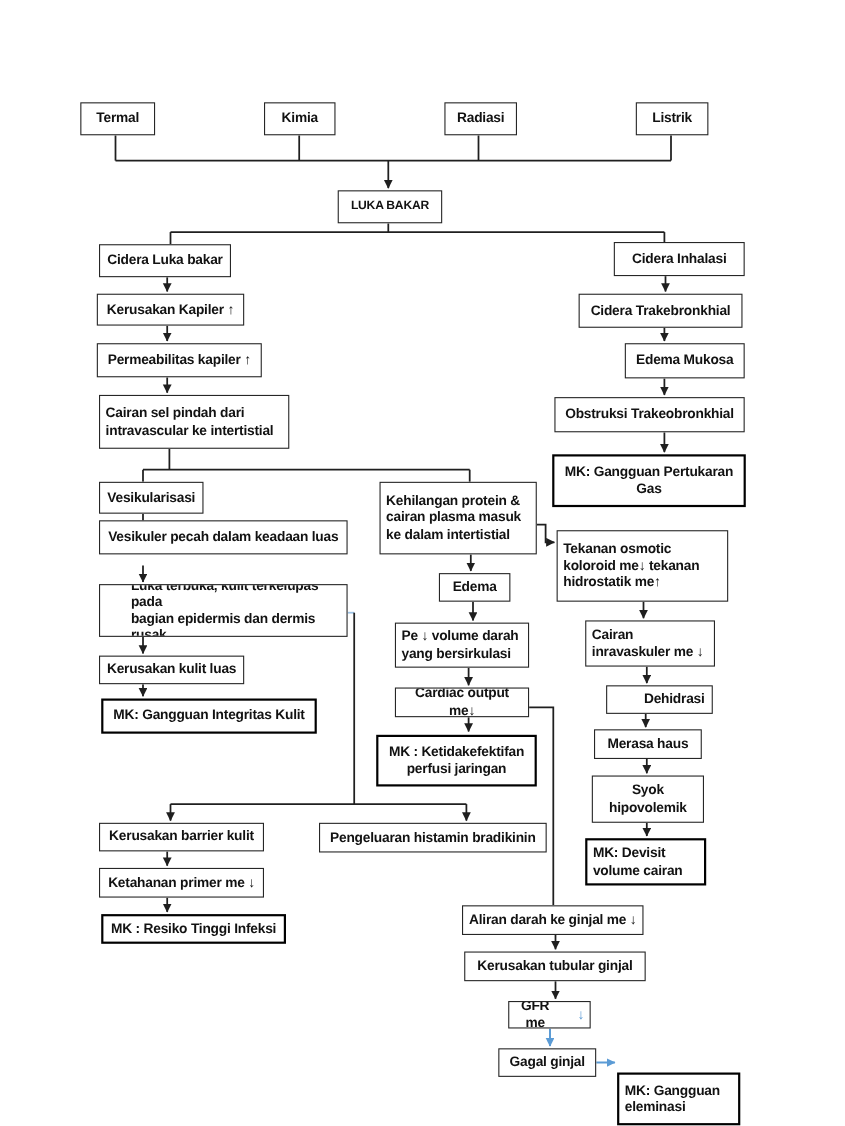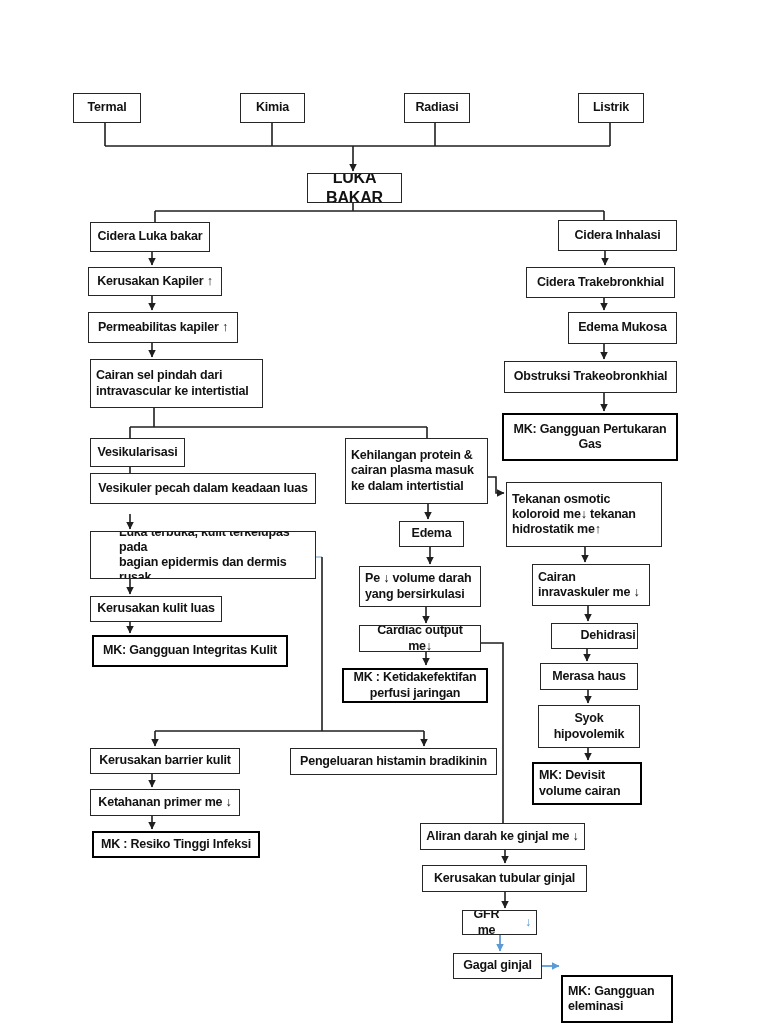--- a/index.html
+++ b/index.html
@@ -6,21 +6,21 @@
   .page{position:relative;width:768px;height:1024px;background:#ffffff;
         font-family:"Liberation Sans",sans-serif;overflow:hidden;text-decoration:underline;}
   svg.wires{position:absolute;left:0;top:0;width:768px;height:1024px;}
   .node{position:absolute;box-sizing:border-box;background:#ffffff;
         border:1.6px solid #262626;color:#121212;font-weight:700;
         font-size:12.5px;line-height:1.22;letter-spacing:-0.2px;
         display:flex;align-items:center;justify-content:center;
         text-align:center;padding:2px 5px;white-space:pre-line;overflow:hidden;}
   .node.left{justify-content:flex-start;text-align:left;}
   .node.mk{border:2.8px solid #000000;}
-  .node.root{font-size:16px;}
+  .node.root{font-size:11px;}
   .blue{color:#5b9bd5;}
 </style>
 </head>
 <body>
 
 <div class="page">
 
   <svg class="wires" viewBox="0 0 768 1024" xmlns="http://www.w3.org/2000/svg">
     <defs>
       <marker id="ah" markerUnits="userSpaceOnUse" markerWidth="10" markerHeight="10" refX="7.5" refY="4" orient="auto">
@@ -120,36 +120,36 @@
   <div class="node" style="left:90px;top:596px;width:132px;height:26px;">Kerusakan kulit luas</div>
   <div class="node mk" style="left:92px;top:635px;width:196px;height:32px;">MK: Gangguan Integritas Kulit</div>
 
   <div class="node left" style="left:345px;top:438px;width:143px;height:66px;">Kehilangan protein &amp;
 cairan plasma masuk
 ke dalam intertistial</div>
   <div class="node" style="left:399px;top:521px;width:65px;height:26px;">Edema</div>
   <div class="node left" style="left:359px;top:566px;width:122px;height:41px;">Pe ↓ volume darah
 yang bersirkulasi</div>
   <div class="node" style="left:359px;top:625px;width:122px;height:27px;">Cardiac output me↓</div>
-  <div class="node mk" style="left:342px;top:668px;width:146px;height:35px;">MK : Ketidakefektifan
+  <div class="node mk" style="left:342px;top:668px;width:146px;height:47px;">MK : Ketidakefektifan
 perfusi jaringan</div>
 
   <div class="node" style="left:558px;top:220px;width:119px;height:31px;">Cidera Inhalasi</div>
   <div class="node" style="left:526px;top:267px;width:149px;height:31px;">Cidera Trakebronkhial</div>
   <div class="node" style="left:568px;top:312px;width:109px;height:32px;">Edema Mukosa</div>
   <div class="node" style="left:504px;top:361px;width:173px;height:32px;">Obstruksi Trakeobronkhial</div>
   <div class="node mk" style="left:502px;top:413px;width:176px;height:48px;">MK: Gangguan Pertukaran
 Gas</div>
 
   <div class="node left" style="left:506px;top:482px;width:156px;height:65px;">Tekanan osmotic
 koloroid me↓ tekanan
 hidrostatik me↑</div>
   <div class="node left" style="left:532px;top:564px;width:118px;height:42px;">Cairan
 inravaskuler me ↓</div>
-  <div class="node" style="left:551px;top:623px;width:87px;height:26px;padding-left:32px;">Dehidrasi</div>
+  <div class="node" style="left:551px;top:623px;width:97px;height:26px;padding-left:32px;">Dehidrasi</div>
   <div class="node" style="left:540px;top:663px;width:98px;height:27px;">Merasa haus</div>
   <div class="node" style="left:538px;top:705px;width:102px;height:43px;">Syok
 hipovolemik</div>
   <div class="node mk left" style="left:532px;top:762px;width:110px;height:43px;">MK: Devisit
 volume cairan</div>
 
   <div class="node" style="left:90px;top:748px;width:150px;height:26px;">Kerusakan barrier kulit</div>
   <div class="node" style="left:290px;top:748px;width:207px;height:27px;">Pengeluaran histamin bradikinin</div>
   <div class="node" style="left:90px;top:789px;width:150px;height:27px;">Ketahanan primer me ↓</div>
   <div class="node mk" style="left:92px;top:831px;width:168px;height:27px;">MK : Resiko Tinggi Infeksi</div>

